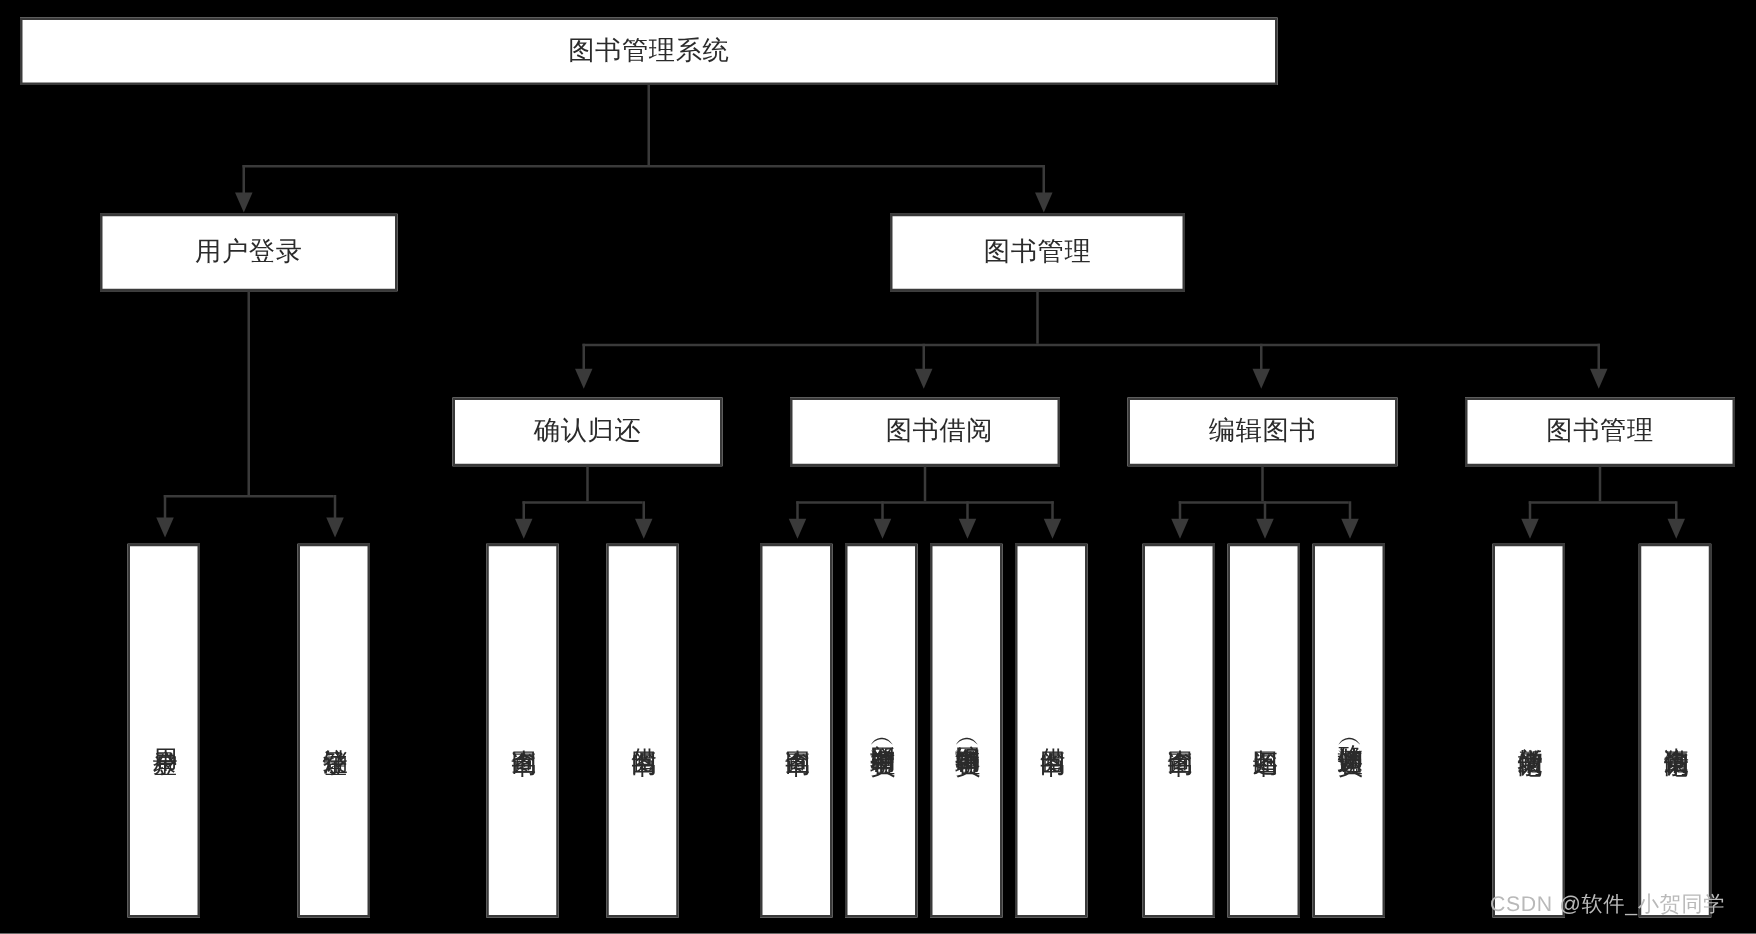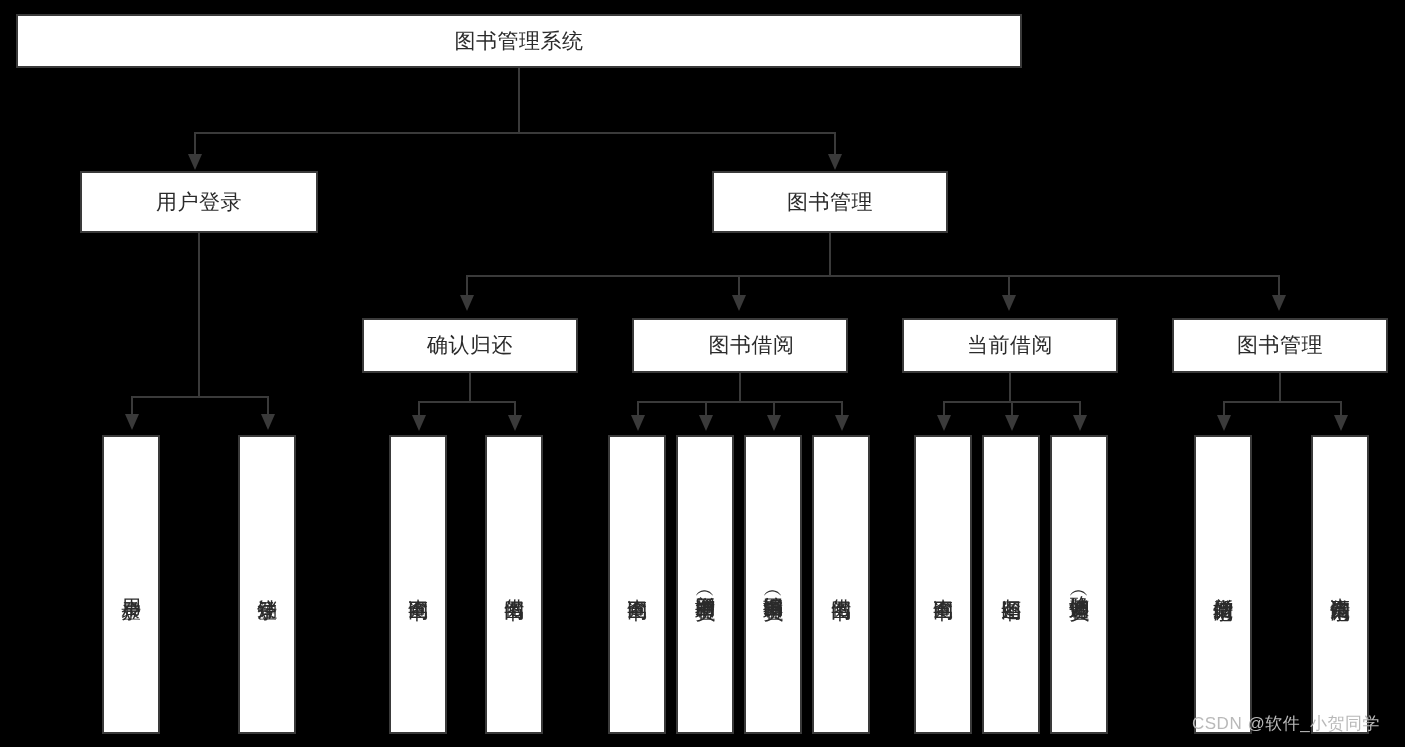--- a/index.html
+++ b/index.html
@@ -123,21 +123,21 @@
   <div class="conn v" style="left:1278px; top:275px; height:24px;"></div>
   <div class="arrow" style="left:1272px; top:295px;"></div>
 
   <div class="node" style="left:362px; top:318px; width:216px; height:55px;">
     <span class="node-label">确认归还</span>
   </div>
   <div class="node" style="left:632px; top:318px; width:216px; height:55px;padding-left:23px;">
     <span class="node-label">图书借阅</span>
   </div>
   <div class="node" style="left:902px; top:318px; width:216px; height:55px;">
-    <span class="node-label">当前借阅</span>
+    <span class="node-label">编辑图书</span>
   </div>
   <div class="node" style="left:1172px; top:318px; width:216px; height:55px;">
     <span class="node-label">图书管理</span>
   </div>
 
   <div class="conn v" style="left:469px; top:373px; height:28px;"></div>
   <div class="conn h" style="left:418px; top:401px; width:96px;"></div>
   <div class="conn v" style="left:418px; top:401px; height:18px;"></div>
   <div class="arrow" style="left:412px; top:415px;"></div>
   <div class="conn v" style="left:514px; top:401px; height:18px;"></div>

